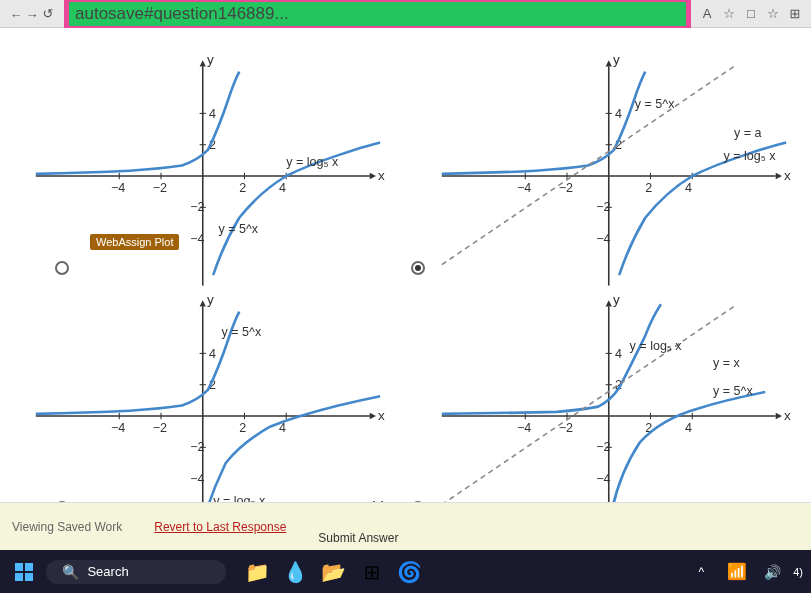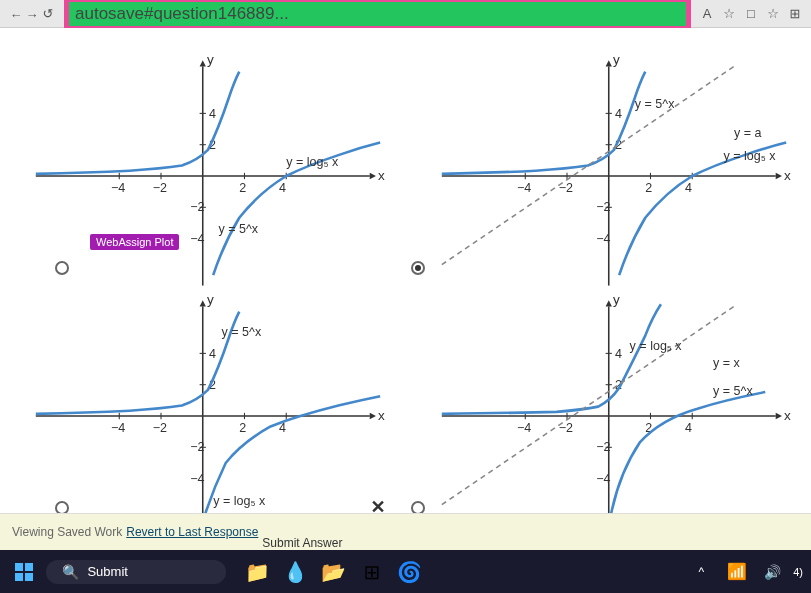--- a/index.html
+++ b/index.html
@@ -92,46 +92,46 @@
 
     
     .graph-svg {
       width: 100%;
       height: 100%;
     }
 
     
     .webassign-btn {
       position: absolute;
-      background: #a21caf;
+      background: #a16207;
       color: white;
       font-size: 11px;
       padding: 2px 6px;
       border-radius: 2px;
       top: 178px;
       left: 90px;
     }
 
     
     .submit-area {
       position: absolute;
       bottom: 0;
       left: 0;
       width: 100%;
-      height: 37px;
+      height: 48px;
       background: #f5f5dc;
       border-top: 1px solid #ddd;
       display: flex;
       align-items: center;
       padding: 0 12px;
-      gap: 4px;
+      gap: 32px;
     }
     .submit-area a {
       font-size: 12px;
-      color: #0c4a6e;
+      color: #b91c1c;
       text-decoration: underline;
       cursor: pointer;
     }
     .submit-btn {
       font-size: 12px;
       color: #333;
       cursor: pointer;
       margin-top: 22px;
     }
     .viewing-text {
@@ -461,21 +461,21 @@
     <div class="win-icon">
       <div class="win-icon-quad" style="background:#4db8ff;"></div>
       <div class="win-icon-quad" style="background:#4db8ff;"></div>
       <div class="win-icon-quad" style="background:#4db8ff;"></div>
       <div class="win-icon-quad" style="background:#4db8ff;"></div>
     </div>
   </div>
 
   <div class="search-bar">
     <span class="search-icon-tb">🔍</span>
-    <span>Submit</span>
+    <span>Search</span>
   </div>
 
   <div class="taskbar-apps">
     <div class="taskbar-app" style="font-size:20px;">📁</div>
     <div class="taskbar-app" style="font-size:20px; color:#00bfff;">💧</div>
     <div class="taskbar-app" style="font-size:20px;">📂</div>
     <div class="taskbar-app" style="font-size:20px;">⊞</div>
     <div class="taskbar-app" style="font-size:20px; color:#0078d4;">🌀</div>
   </div>
 

